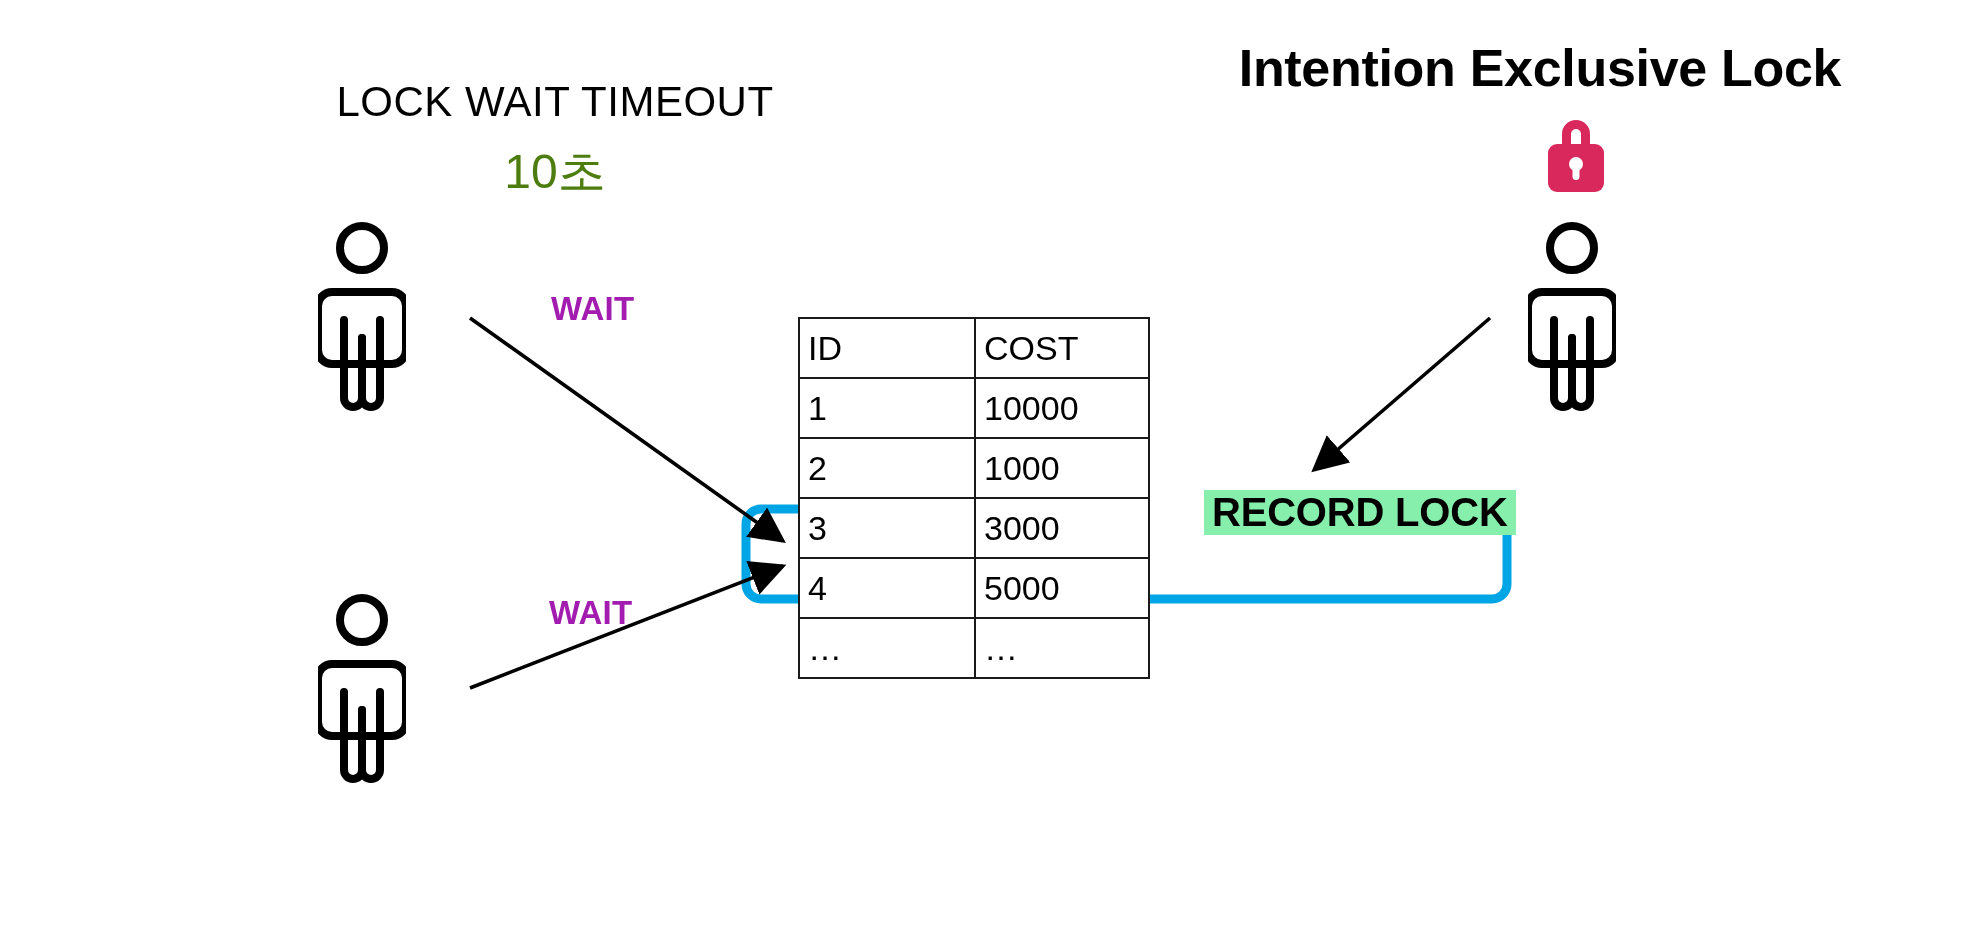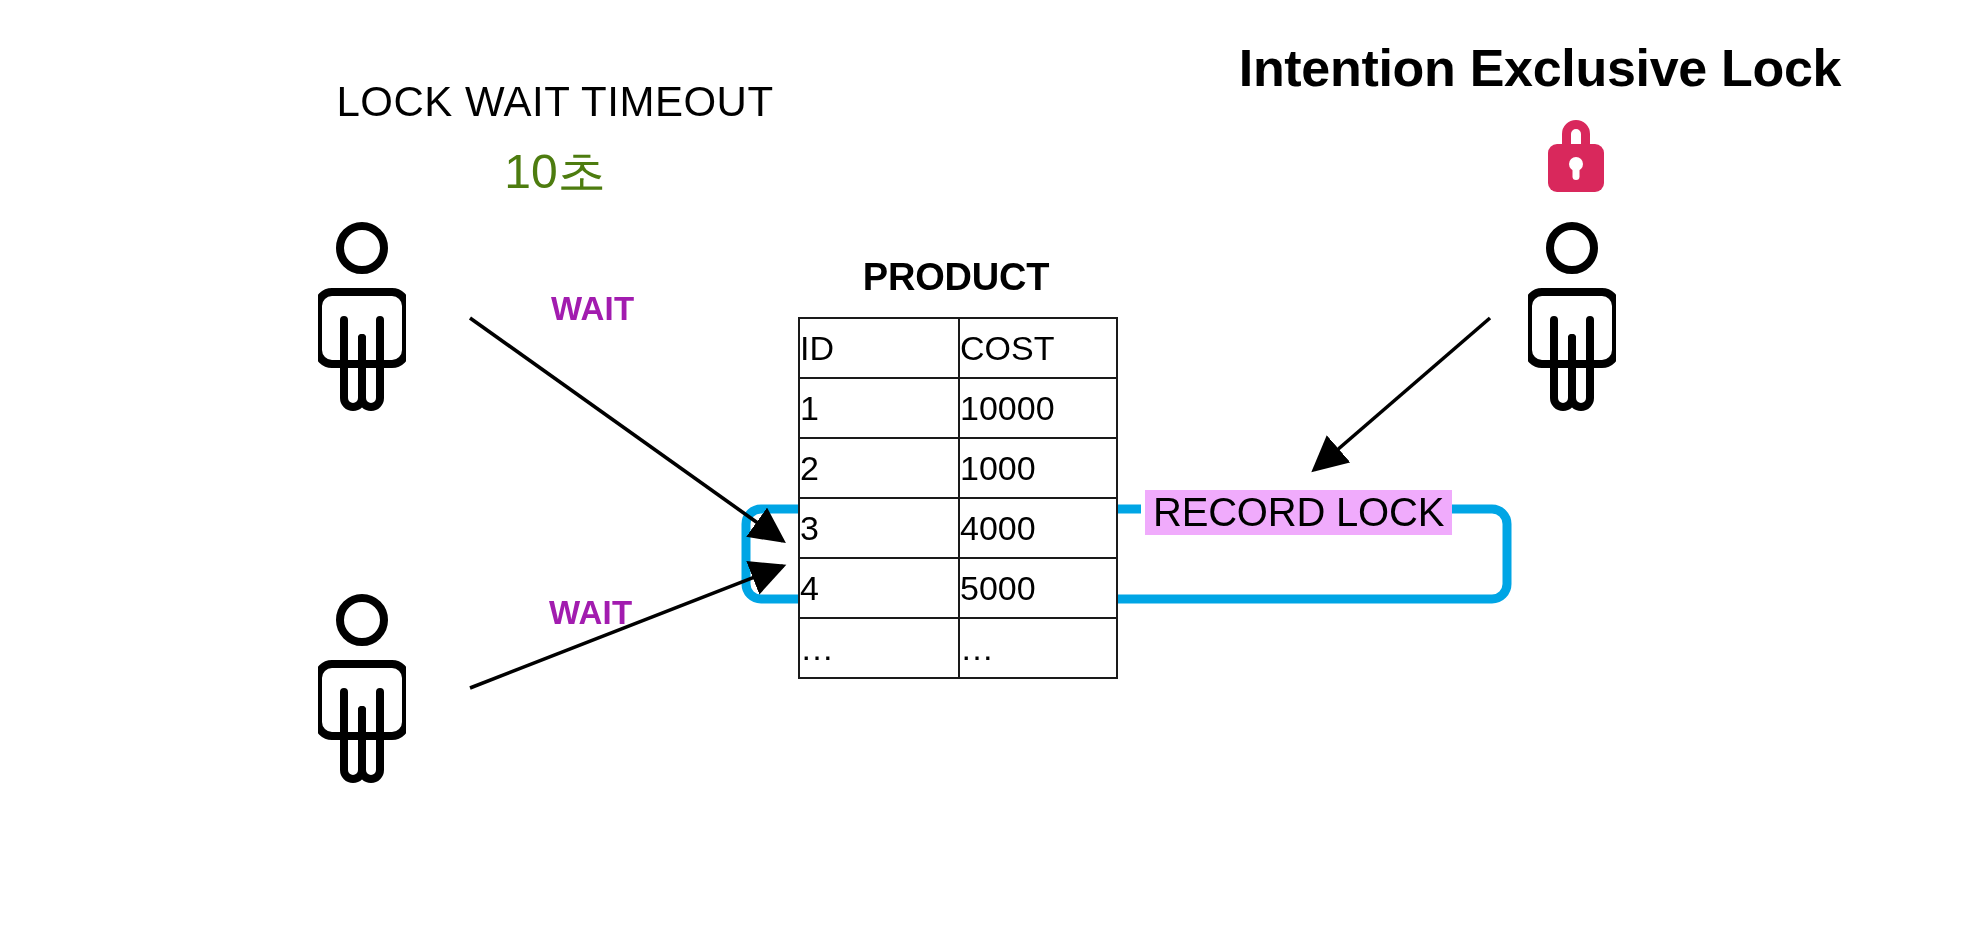--- a/index.html
+++ b/index.html
@@ -57,28 +57,28 @@
     font-size: 33px;
     font-weight: bold;
     color: #a21caf;
     white-space: nowrap;
     letter-spacing: 0.2px;
   }
   .wait-top  { left: 551px; top: 290px; }
   .wait-bottom { left: 549px; top: 594px; }
 
   .label-record-lock {
-    left: 1145px;
+    left: 1204px;
     top: 490px;
     font-size: 40px;
-    font-weight: normal;
+    font-weight: bold;
     letter-spacing: -0.2px;
     color: #000;
     white-space: nowrap;
-    background: #f0abfc;
+    background: #86efac;
     padding: 0 8px;
     z-index: 6;
   }
   .label-product {
     left: 798px;
     top: 256px;
     width: 316px;
     text-align: center;
     font-size: 38px;
     font-weight: bold;
@@ -92,21 +92,21 @@
     top: 317px;
     width: 314px;
     border-collapse: collapse;
     table-layout: fixed;
     background: #fff;
     z-index: 4;
   }
   .product-table td {
     border: 2px solid #1a1a1a;
     height: 58px;
-    padding: 0 0;
+    padding: 0 8px;
     font-size: 34px;
     font-weight: 400;
     color: #000;
     vertical-align: middle;
     background: #fff;
   }
   .product-table .col-id   { width: 158px; }
   .product-table .col-cost { width: 156px; }
 
   
@@ -182,39 +182,38 @@
       <path d="M62 98 v78 a9 9 0 0 1 -18 0 v-60" fill="none" stroke="#000" stroke-width="8" stroke-linecap="round"></path>
     </svg>
   </div>
 
   <div class="abs record-bracket">
     <svg width="771" height="105" viewBox="0 0 771 105" xmlns="http://www.w3.org/2000/svg">
       <path d="M400 5 H20 a15 15 0 0 0 -15 15 V80 a15 15 0 0 0 15 15 H751 a15 15 0 0 0 15 -15 V20 a15 15 0 0 0 -15 -15 H700" fill="none" stroke="#00A5E5" stroke-width="9" stroke-linecap="butt"></path>
     </svg>
   </div>
 
-  <div class="abs label-product">PRODUCT</div>
 
   <table class="abs product-table">
     <tbody>
       <tr>
         <td class="col-id">ID</td>
         <td class="col-cost">COST</td>
       </tr>
       <tr>
         <td class="col-id">1</td>
         <td class="col-cost">10000</td>
       </tr>
       <tr>
         <td class="col-id">2</td>
         <td class="col-cost">1000</td>
       </tr>
       <tr>
         <td class="col-id">3</td>
-        <td class="col-cost">4000</td>
+        <td class="col-cost">3000</td>
       </tr>
       <tr>
         <td class="col-id">4</td>
         <td class="col-cost">5000</td>
       </tr>
       <tr>
         <td class="col-id">…</td>
         <td class="col-cost">…</td>
       </tr>
     </tbody>

